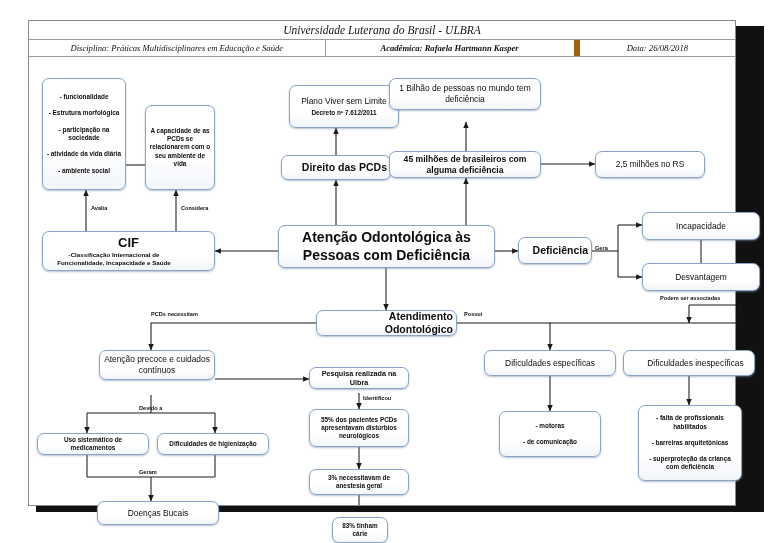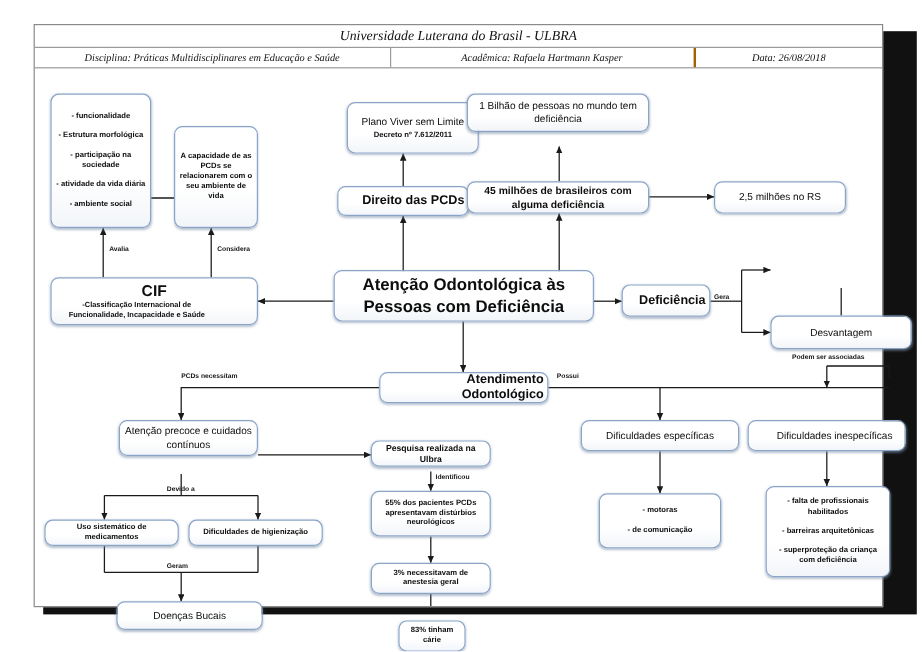--- a/index.html
+++ b/index.html
@@ -9,21 +9,21 @@
   
   #shadow{position:absolute;left:36px;top:26px;width:728px;height:486px;background:#111;}
   #page{position:absolute;left:28px;top:20px;width:708px;height:486px;background:#fff;border:1px solid #8a8a8a;box-sizing:border-box;}
 
   
   .hdr{position:absolute;left:0;top:0;width:100%;box-sizing:border-box;}
   .hdr-row{display:flex;border-bottom:1px solid #9a9a9a;box-sizing:border-box;}
   .hdr-title{width:100%;text-align:center;font-family:"Liberation Serif",serif;font-style:italic;font-size:11.5px;color:#111;padding:3px 0 3px;}
   .hdr-cell{font-family:"Liberation Serif",serif;font-style:italic;font-size:8.6px;color:#111;padding:3px 4px;text-align:center;box-sizing:border-box;}
   .hdr-c1{width:42%;border-right:1px solid #9a9a9a;}
-  .hdr-c2{width:36%;border-right:2px solid #a16207;}
+  .hdr-c2{width:36%;border-right:6px solid #a16207;font-weight:bold;}
   .hdr-c3{width:22%;}
 
   
   #canvas{position:absolute;left:0;top:44px;width:728px;height:440px;}
   svg#wires{position:absolute;left:0;top:0;width:728px;height:440px;pointer-events:none;}
 
   .node{position:absolute;box-sizing:border-box;
     border:1px solid #8aa4c8;border-radius:7px;
     background:linear-gradient(180deg,#ffffff 0%,#ffffff 62%,#f2f5f9 100%);
     box-shadow:0 1px 2px rgba(120,140,165,.55);
@@ -184,20 +184,23 @@
 
       <div class="node" style="left:249px;top:160px;width:217px;height:43px;">
         <span class="t-xl">Atenção Odontológica às Pessoas com Deficiência</span>
       </div>
 
       <div class="node" style="left:489px;top:172px;width:74px;height:27px;">
         <span class="t-lg">Deficiência</span>
       </div>
       <span class="edge-label" style="left:566px;top:180px;">Gera</span>
 
+      <div class="node" style="left:613px;top:147px;width:118px;height:28px;">
+        <span class="t-md">Incapacidade</span>
+      </div>
 
       <div class="node" style="left:613px;top:198px;width:118px;height:28px;">
         <span class="t-md">Desvantagem</span>
       </div>
 
       <div class="node" style="left:287px;top:245px;width:141px;height:26px;">
         <span class="t-lg">Atendimento Odontológico</span>
       </div>
       <span class="edge-label" style="left:122px;top:246px;">PCDs necessitam</span>
       <span class="edge-label" style="left:435px;top:246px;">Possui</span>

